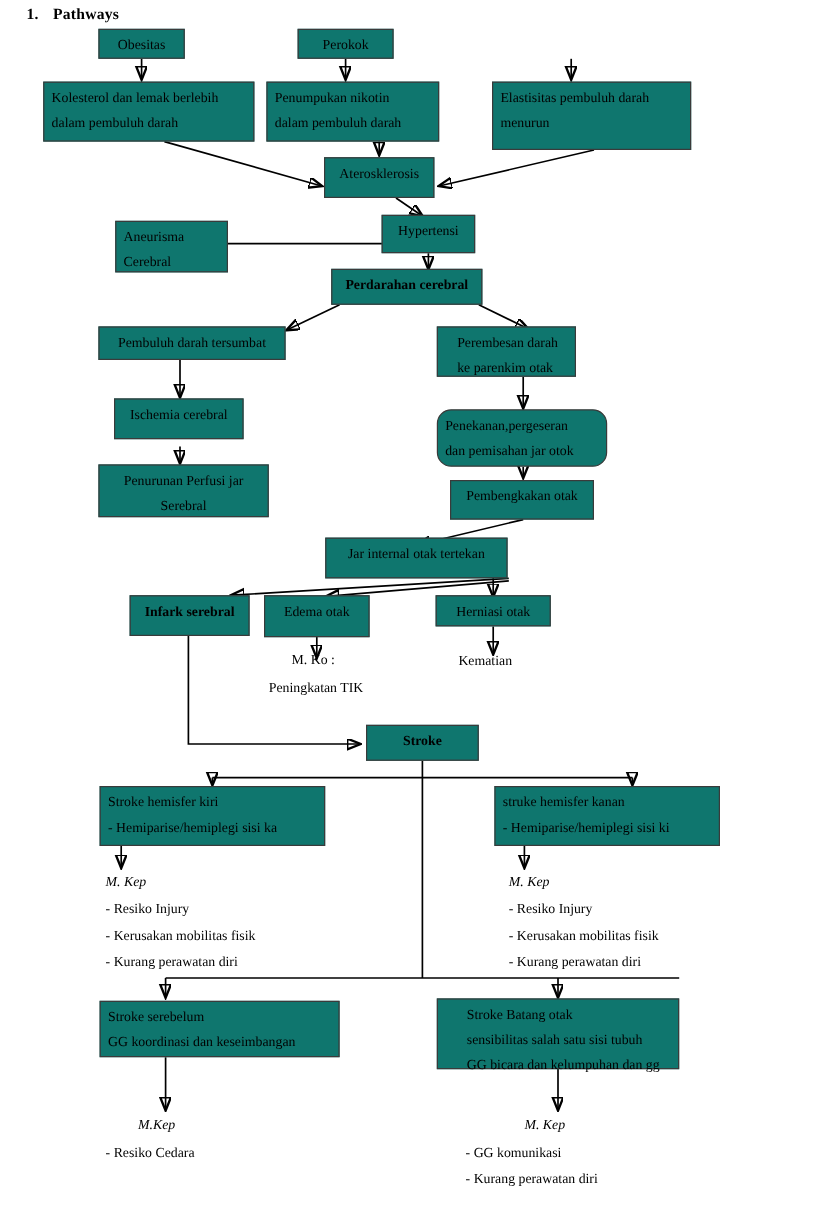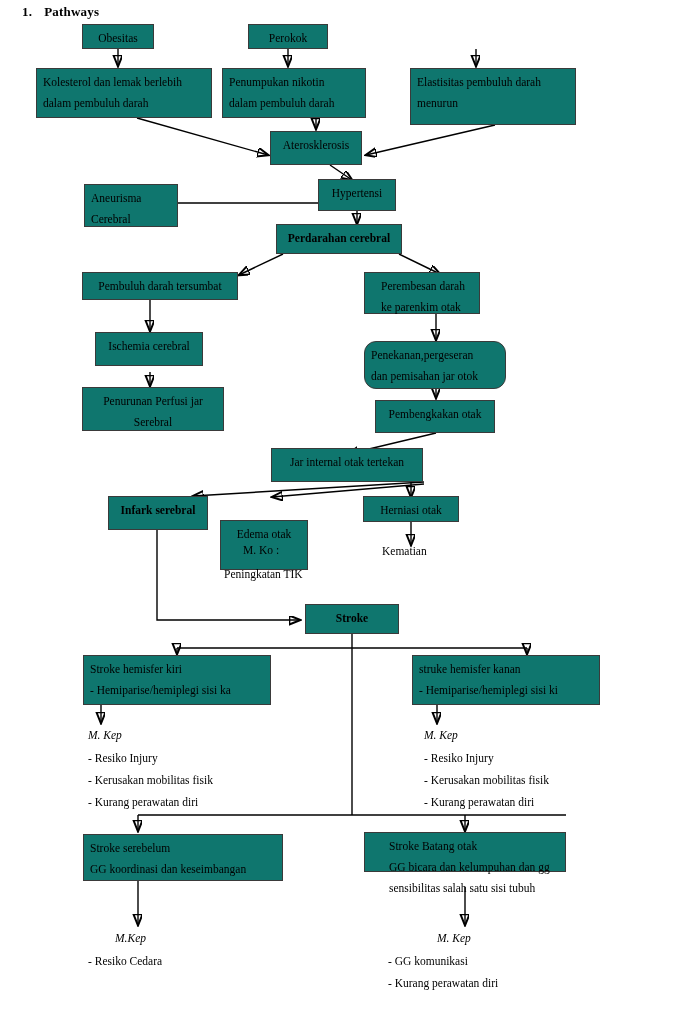--- a/index.html
+++ b/index.html
@@ -167,21 +167,21 @@
   </div>
 
   <div class="node center" style="left:270px; top:131px; width:92px; height:34px;">
     <span class="ln">Aterosklerosis</span>
   </div>
 
   <div class="node center" style="left:318px; top:179px; width:78px; height:32px;">
     <span class="ln">Hypertensi</span>
   </div>
 
-  <div class="node" style="left:84px; top:184px; width:94px; height:43px;">
+  <div class="node" style="left:96px; top:184px; width:94px; height:43px;">
     <span class="ln">Aneurisma</span>
     <span class="ln">Cerebral</span>
   </div>
 
   <div class="node center bold" style="left:276px; top:224px; width:126px; height:30px;">
     <span class="ln">Perdarahan cerebral</span>
   </div>
 
   <div class="node center" style="left:82px; top:272px; width:156px; height:28px;">
     <span class="ln">Pembuluh darah tersumbat</span>
@@ -211,21 +211,21 @@
   </div>
 
   <div class="node center" style="left:271px; top:448px; width:152px; height:34px;">
     <span class="ln">Jar internal otak tertekan</span>
   </div>
 
   <div class="node center bold" style="left:108px; top:496px; width:100px; height:34px;">
     <span class="ln">Infark serebral</span>
   </div>
 
-  <div class="node center" style="left:220px; top:496px; width:88px; height:50px;margin-top:24px;">
+  <div class="node center" style="left:220px; top:496px; width:88px; height:35px;">
     <span class="ln">Edema otak</span>
   </div>
 
   <div class="node center" style="left:363px; top:496px; width:96px; height:26px;">
     <span class="ln">Herniasi otak</span>
   </div>
 
   <div class="freetext" style="left:243px; top:540px;">
     <span>M. Ko :</span>
   </div>
@@ -275,24 +275,24 @@
   </div>
   <div class="freetext" style="left:424px; top:792px;">
     <span>- Kurang perawatan diri</span>
   </div>
 
   <div class="node" style="left:83px; top:834px; width:200px; height:47px;">
     <span class="ln">Stroke serebelum</span>
     <span class="ln">GG koordinasi dan keseimbangan</span>
   </div>
 
-  <div class="node" style="left:364px; top:832px; width:202px; height:40px;padding-left:24px;">
+  <div class="node" style="left:364px; top:832px; width:202px; height:59px;padding-left:24px;">
     <span class="ln">Stroke Batang otak</span>
+    <span class="ln">sensibilitas salah satu sisi tubuh</span>
     <span class="ln">GG bicara dan kelumpuhan dan gg</span>
-    <span class="ln">sensibilitas salah satu sisi tubuh</span>
   </div>
 
   <div class="freetext ital" style="left:115px; top:928px;">
     <span>M.Kep</span>
   </div>
   <div class="freetext" style="left:88px; top:951px;">
     <span>- Resiko Cedara</span>
   </div>
 
   <div class="freetext ital" style="left:437px; top:928px;">

